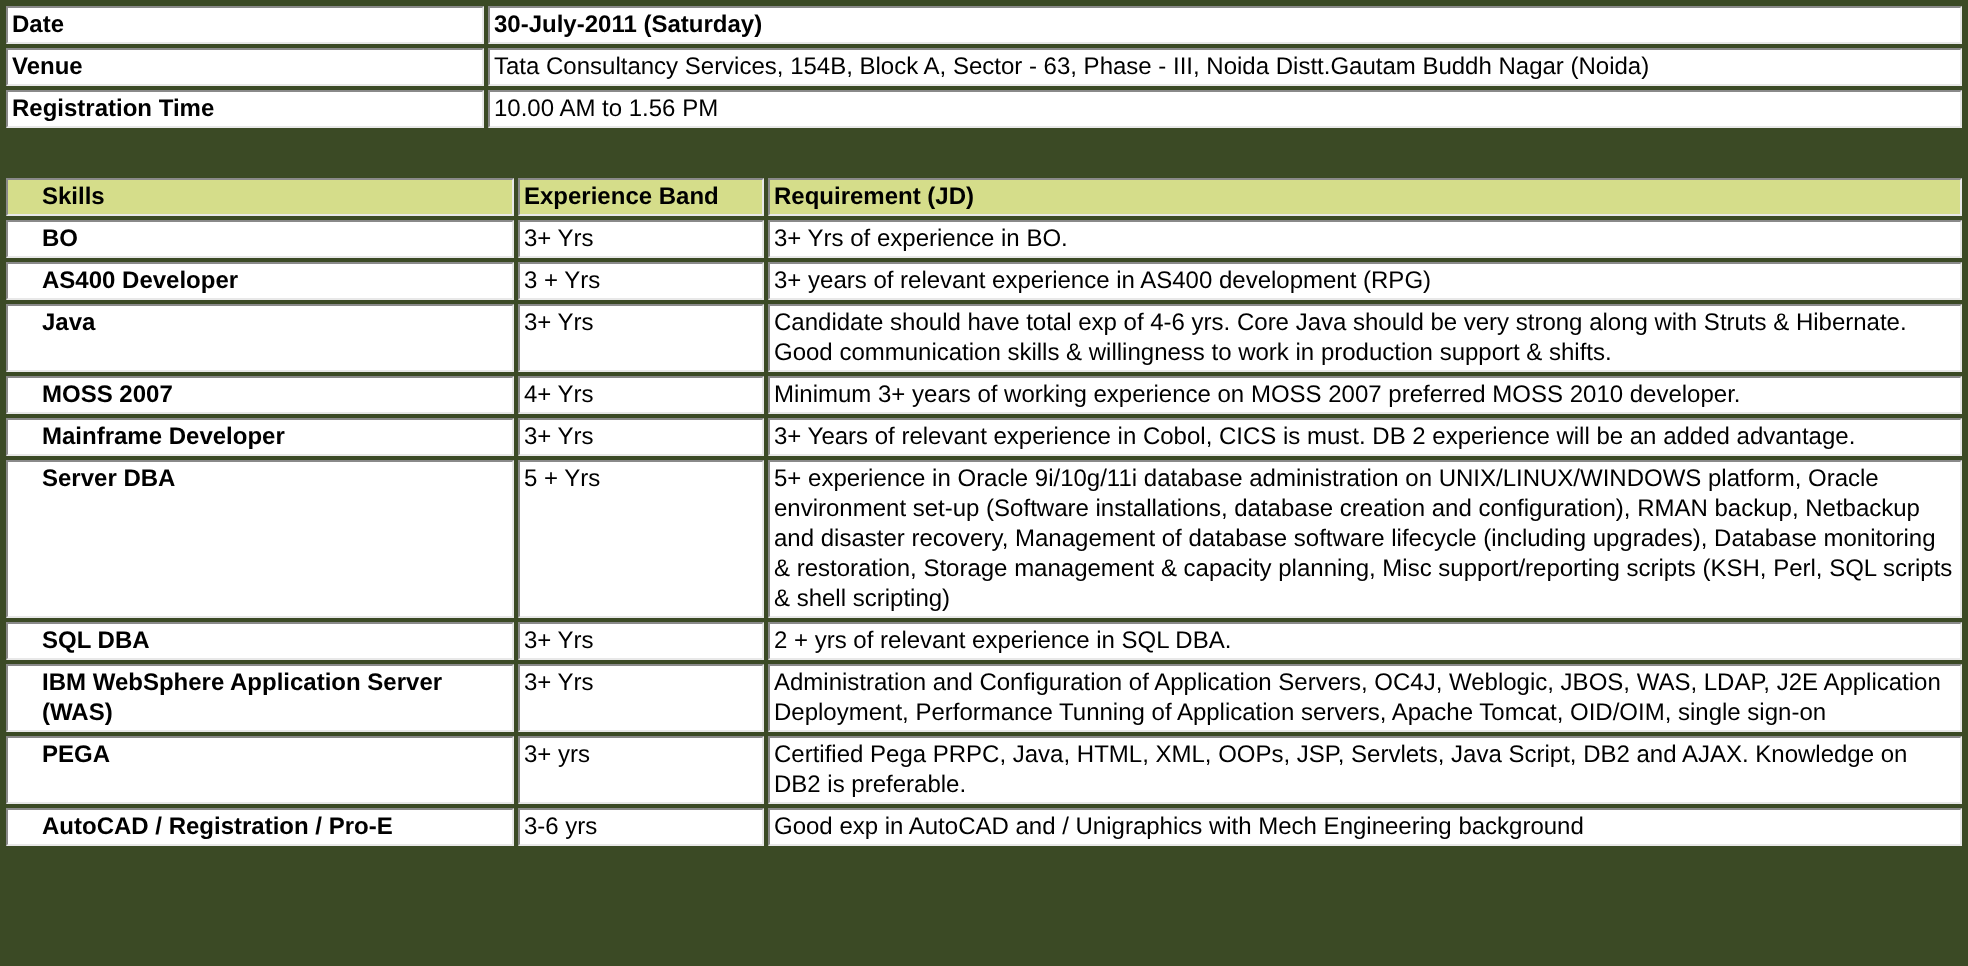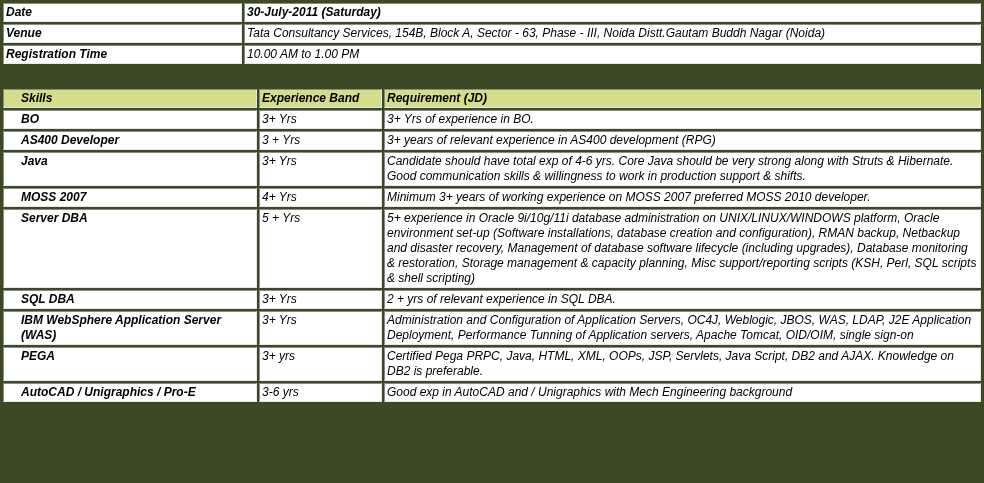--- a/index.html
+++ b/index.html
@@ -29,21 +29,20 @@
   table.grid td {
     background: #ffffff;
     border-top: 1px solid #8a8a8a;
     border-left: 1px solid #8a8a8a;
     border-right: 1px solid #e8e8e8;
     border-bottom: 1px solid #e8e8e8;
     padding: 1px 2px 1px 2px;
     vertical-align: top;
     line-height: 15px;
     font-size: 12px;
-    font-style: italic;
   }
   table.grid td.bold { font-weight: bold; }
   table.grid tr.hdr td {
     background: #d5dd8a;
     font-weight: bold;
   }
   #info-table { top: 1px; width: 982px; }
   #info-table td.c1 { width: 233px; }
   #skills-table { top: 87px; width: 982px; }
   #skills-table td.c1 { width: 233px; padding-left: 17px; }
@@ -65,21 +64,21 @@
       <tr>
         <td class="c1 bold">Date</td>
         <td class="bold">30-July-2011 (Saturday)</td>
       </tr>
       <tr>
         <td class="c1 bold">Venue</td>
         <td>Tata Consultancy Services, 154B, Block A, Sector - 63, Phase - III, Noida Distt.Gautam Buddh Nagar (Noida)</td>
       </tr>
       <tr>
         <td class="c1 bold">Registration Time</td>
-        <td>10.00 AM to 1.00 PM</td>
+        <td>10.00 AM to 1.56 PM</td>
       </tr>
     </tbody>
   </table>
 
   <div class="spacer-band"></div>
 
   <table class="grid" id="skills-table">
     <tbody>
       <tr class="hdr">
         <td class="c1">Skills</td>
@@ -100,40 +99,45 @@
         <td class="c1 bold">Java</td>
         <td class="c2">3+ Yrs</td>
         <td>Candidate should have total exp of 4-6 yrs. Core Java should be very strong along with Struts &amp; Hibernate. Good communication skills &amp; willingness to work in production support &amp; shifts.</td>
       </tr>
       <tr>
         <td class="c1 bold">MOSS 2007</td>
         <td class="c2">4+ Yrs</td>
         <td>Minimum 3+ years of working experience on MOSS 2007 preferred MOSS 2010 developer.</td>
       </tr>
       <tr>
+        <td class="c1 bold">Mainframe Developer</td>
+        <td class="c2">3+ Yrs</td>
+        <td>3+ Years of relevant experience in Cobol, CICS is must. DB 2 experience will be an added advantage.</td>
+      </tr>
+      <tr>
         <td class="c1 bold">Server DBA</td>
         <td class="c2">5 + Yrs</td>
         <td>5+ experience in Oracle 9i/10g/11i database administration on UNIX/LINUX/WINDOWS platform, Oracle environment set-up (Software installations, database creation and configuration), RMAN backup, Netbackup and disaster recovery, Management of database software lifecycle (including upgrades), Database monitoring &amp; restoration, Storage management &amp; capacity planning, Misc support/reporting scripts (KSH, Perl, SQL scripts &amp; shell scripting)</td>
       </tr>
       <tr>
         <td class="c1 bold">SQL DBA</td>
         <td class="c2">3+ Yrs</td>
         <td>2 + yrs of relevant experience in SQL DBA.</td>
       </tr>
       <tr>
         <td class="c1 bold">IBM WebSphere Application Server (WAS)</td>
         <td class="c2">3+ Yrs</td>
         <td>Administration and Configuration of Application Servers, OC4J, Weblogic, JBOS, WAS, LDAP, J2E Application Deployment, Performance Tunning of Application servers, Apache Tomcat, OID/OIM, single sign-on</td>
       </tr>
       <tr>
         <td class="c1 bold">PEGA</td>
         <td class="c2">3+ yrs</td>
         <td>Certified Pega PRPC, Java, HTML, XML, OOPs, JSP, Servlets, Java Script, DB2 and AJAX. Knowledge on DB2 is preferable.</td>
       </tr>
       <tr>
-        <td class="c1 bold">AutoCAD / Unigraphics / Pro-E</td>
+        <td class="c1 bold">AutoCAD / Registration / Pro-E</td>
         <td class="c2">3-6 yrs</td>
         <td>Good exp in AutoCAD and / Unigraphics with Mech Engineering background</td>
       </tr>
     </tbody>
   </table>
 
 </div>
 
 </body></html>

